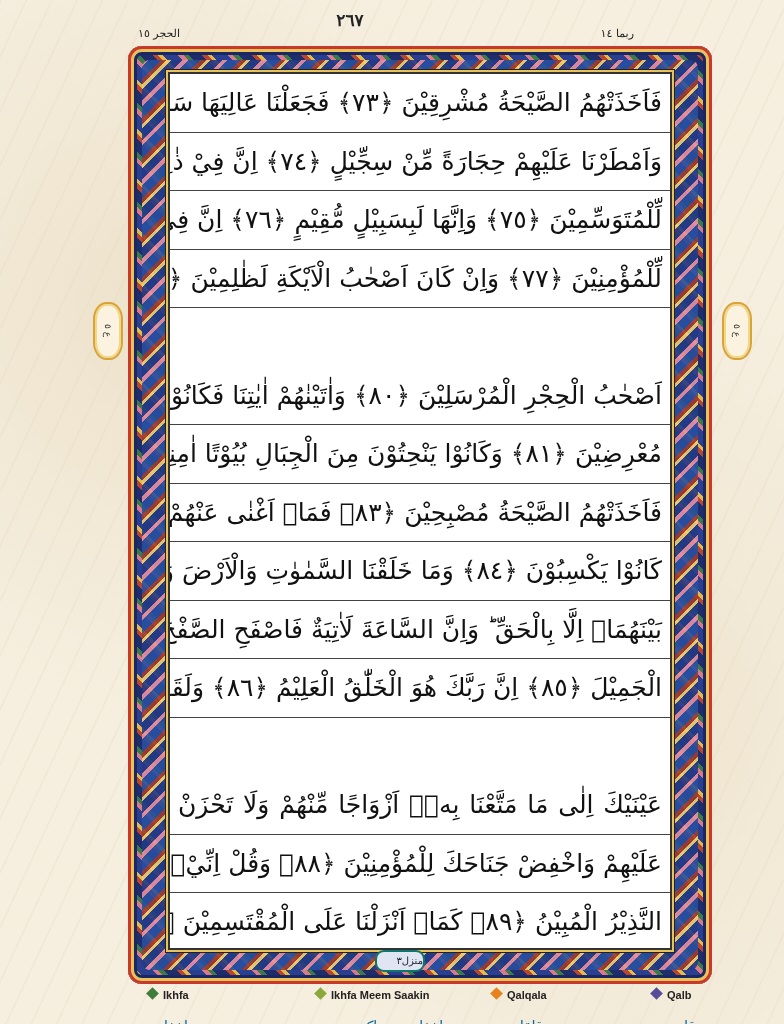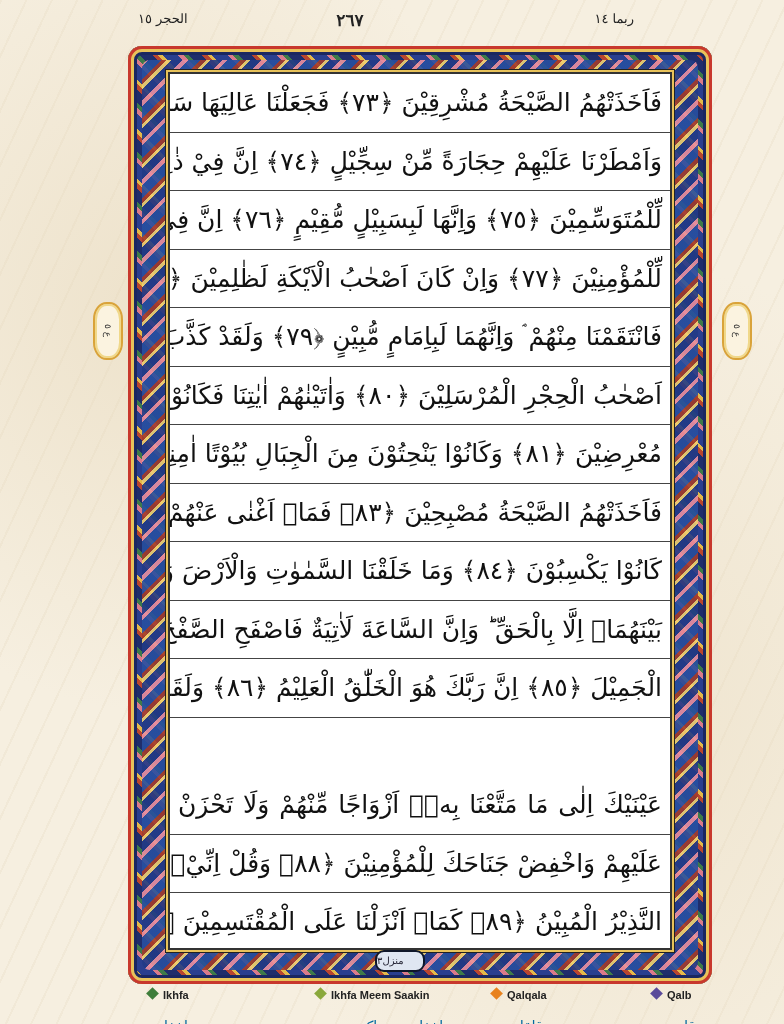--- a/index.html
+++ b/index.html
@@ -5,21 +5,21 @@
   html, body { margin:0; padding:0; }
   body {
     width:784px; height:1024px; position:relative; overflow:hidden;
     background: #f6efe0;
     background-image:
       radial-gradient(ellipse at 20% 30%, rgba(230,215,185,0.55) 0, rgba(246,239,224,0) 40%),
       radial-gradient(ellipse at 80% 70%, rgba(232,218,190,0.5) 0, rgba(246,239,224,0) 45%),
       repeating-linear-gradient(115deg, rgba(220,205,175,0.18) 0 2px, rgba(0,0,0,0) 2px 23px);
     font-family: "DejaVu Sans", sans-serif;
   }
-  .header-item { position:absolute; top:11px; font-family:"DejaVu Serif", serif; font-size:13px; color:#222; }
+  .header-item { position:absolute; top:27px; font-family:"DejaVu Serif", serif; font-size:11px; color:#222; }
   #hdr-left { left:138px; }
   #hdr-center { left:0; width:700px; text-align:center; font-weight:bold; font-size:17px; top:10px; }
   #hdr-right { right:150px; }
 
   .frame {
     position:absolute; left:128px; top:46px; width:584px; height:938px; box-sizing:border-box;
     border-radius:14px;
     background:
       repeating-linear-gradient(45deg, #1f2d6b 0 9px, #b8452f 9px 13px, #e3b94a 13px 16px, #2a3f8f 16px 27px, #d97a8a 27px 31px, #3d7a4a 31px 35px);
     box-shadow: inset 0 0 0 3px #c8382d, inset 0 0 0 6px #e8c25a, inset 0 0 0 9px #1b2760;
@@ -50,22 +50,22 @@
     border:2px solid #d9a33a; border-radius:45%/30%;
     background:#fbf3e0; box-shadow: inset 0 0 0 2px #f0d88a;
     font-family:"DejaVu Serif", serif; font-size:9px; color:#333;
     display:flex; align-items:center; justify-content:center; writing-mode:vertical-rl; text-align:center;
   }
   #marker-left { left:93px; top:302px; }
   #marker-right { left:722px; top:302px; }
 
   .manzil-badge {
     position:absolute; left:375px; top:950px; width:50px; height:22px; box-sizing:border-box;
-    background:#dfe6f2; border:2px solid #0f172a; border-radius:9px;
-    font-size:10px; font-family:"DejaVu Serif", serif; color:#223; text-align:left; line-height:18px;
+    background:#dfe6f2; border:2px solid #0f766e; border-radius:9px;
+    font-size:10px; font-family:"DejaVu Serif", serif; color:#223; text-align:right; line-height:18px;
   }
 
   .legend { position:absolute; top:985px; left:0; width:784px; height:25px; }
   .legend-item { position:absolute; top:0; font-family:"Liberation Sans", sans-serif; }
   .legend-item .diamond { display:inline-block; width:9px; height:9px; transform:rotate(45deg); margin-right:6px; vertical-align:1px; }
   .legend-item .en { font-size:11px; color:#222; font-weight:bold; }
   .legend-item .ar { display:block; font-size:14px; color:#0369a1; margin-top:15px; font-family:"DejaVu Sans", sans-serif; }
   #lg-ikhfa { left:148px; }
   #lg-ikhfa .ar { margin-left:16px; }
   #lg-ims { left:316px; }
@@ -84,21 +84,20 @@
 
 <div class="frame">
   <div class="frame-inner-band"></div>
 </div>
 
 <div class="panel">
   <div class="line" style="top:0px">فَاَخَذَتْهُمُ الصَّيْحَةُ مُشْرِقِيْنَ ﴿٧٣﴾ فَجَعَلْنَا عَالِيَهَا سَافِلَهَا</div>
   <div class="line" style="top:58.5px">وَاَمْطَرْنَا عَلَيْهِمْ حِجَارَةً مِّنْ سِجِّيْلٍ ﴿٧٤﴾ اِنَّ فِيْ ذٰلِكَ لَاٰيٰتٍ</div>
   <div class="line" style="top:117px">لِّلْمُتَوَسِّمِيْنَ ﴿٧٥﴾ وَاِنَّهَا لَبِسَبِيْلٍ مُّقِيْمٍ ﴿٧٦﴾ اِنَّ فِيْ ذٰلِكَ لَاٰيَةً</div>
   <div class="line" style="top:175.5px">لِّلْمُؤْمِنِيْنَ ﴿٧٧﴾ وَاِنْ كَانَ اَصْحٰبُ الْاَيْكَةِ لَظٰلِمِيْنَ ﴿٧٨﴾</div>
-  <div class="line" style="top:234px">فَانْتَقَمْنَا مِنْهُمْ ۘ وَاِنَّهُمَا لَبِاِمَامٍ مُّبِيْنٍ ﴿٧٩﴾ وَلَقَدْ كَذَّبَ</div>
   <div class="line" style="top:292.5px">اَصْحٰبُ الْحِجْرِ الْمُرْسَلِيْنَ ﴿٨٠﴾ وَاٰتَيْنٰهُمْ اٰيٰتِنَا فَكَانُوْا عَنْهَا</div>
   <div class="line" style="top:351px">مُعْرِضِيْنَ ﴿٨١﴾ وَكَانُوْا يَنْحِتُوْنَ مِنَ الْجِبَالِ بُيُوْتًا اٰمِنِيْنَ ﴿٨٢﴾</div>
   <div class="line" style="top:409.5px">فَاَخَذَتْهُمُ الصَّيْحَةُ مُصْبِحِيْنَ ﴿٨٣﴾ فَمَاۤ اَغْنٰى عَنْهُمْ مَّا</div>
   <div class="line" style="top:468px">كَانُوْا يَكْسِبُوْنَ ﴿٨٤﴾ وَمَا خَلَقْنَا السَّمٰوٰتِ وَالْاَرْضَ وَمَا</div>
   <div class="line" style="top:526.5px">بَيْنَهُمَاۤ اِلَّا بِالْحَقِّ ؕ وَاِنَّ السَّاعَةَ لَاٰتِيَةٌ فَاصْفَحِ الصَّفْحَ</div>
   <div class="line" style="top:585px">الْجَمِيْلَ ﴿٨٥﴾ اِنَّ رَبَّكَ هُوَ الْخَلّٰقُ الْعَلِيْمُ ﴿٨٦﴾ وَلَقَدْ اٰتَيْنٰكَ</div>
   <div class="line" style="top:702px">عَيْنَيْكَ اِلٰى مَا مَتَّعْنَا بِهٖۤ اَزْوَاجًا مِّنْهُمْ وَلَا تَحْزَنْ</div>
   <div class="line" style="top:760.5px">عَلَيْهِمْ وَاخْفِضْ جَنَاحَكَ لِلْمُؤْمِنِيْنَ ﴿٨٨﴾ وَقُلْ اِنِّيْۤ اَنَا</div>
   <div class="line" style="top:819px">النَّذِيْرُ الْمُبِيْنُ ﴿٨٩﴾ كَمَاۤ اَنْزَلْنَا عَلَى الْمُقْتَسِمِيْنَ ﴿٩٠﴾</div>
 </div>

